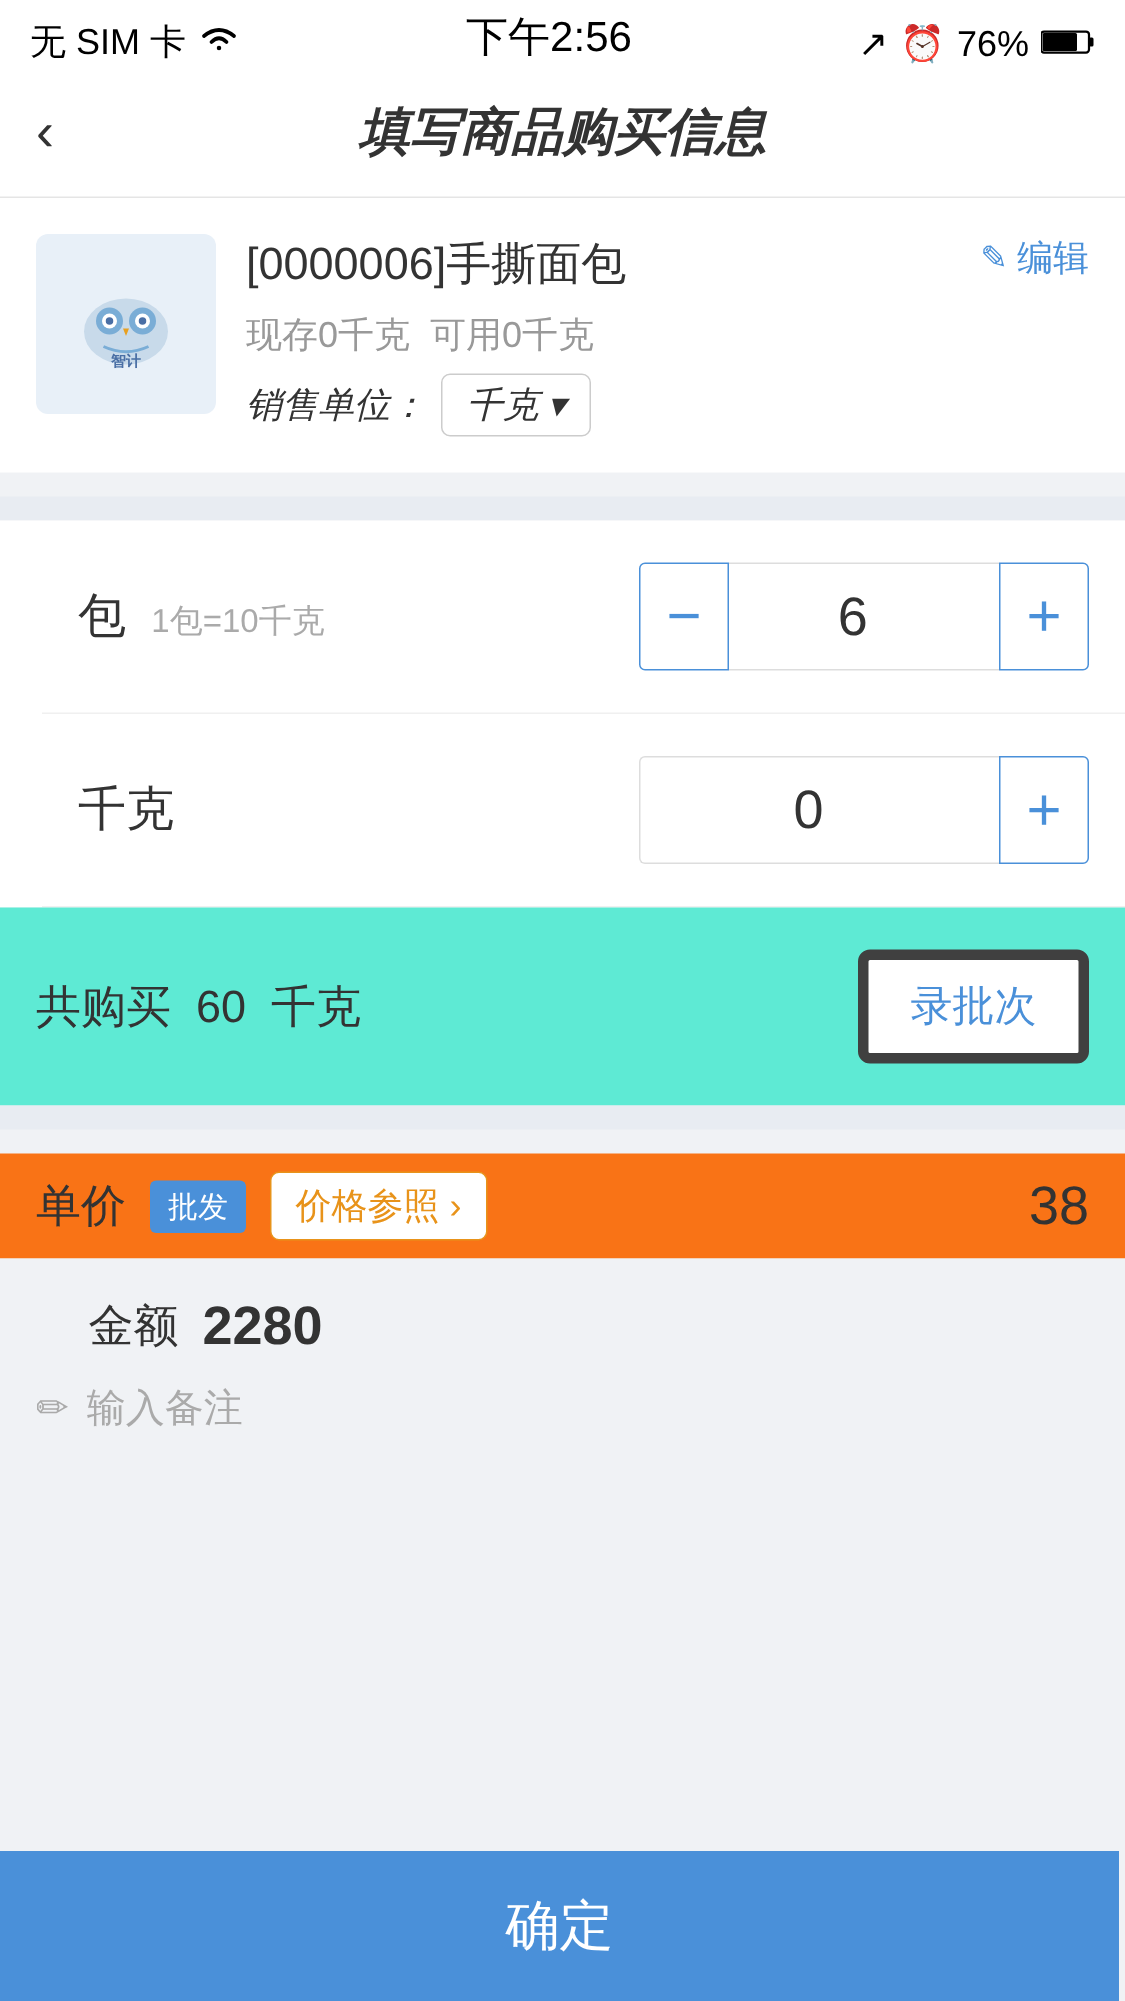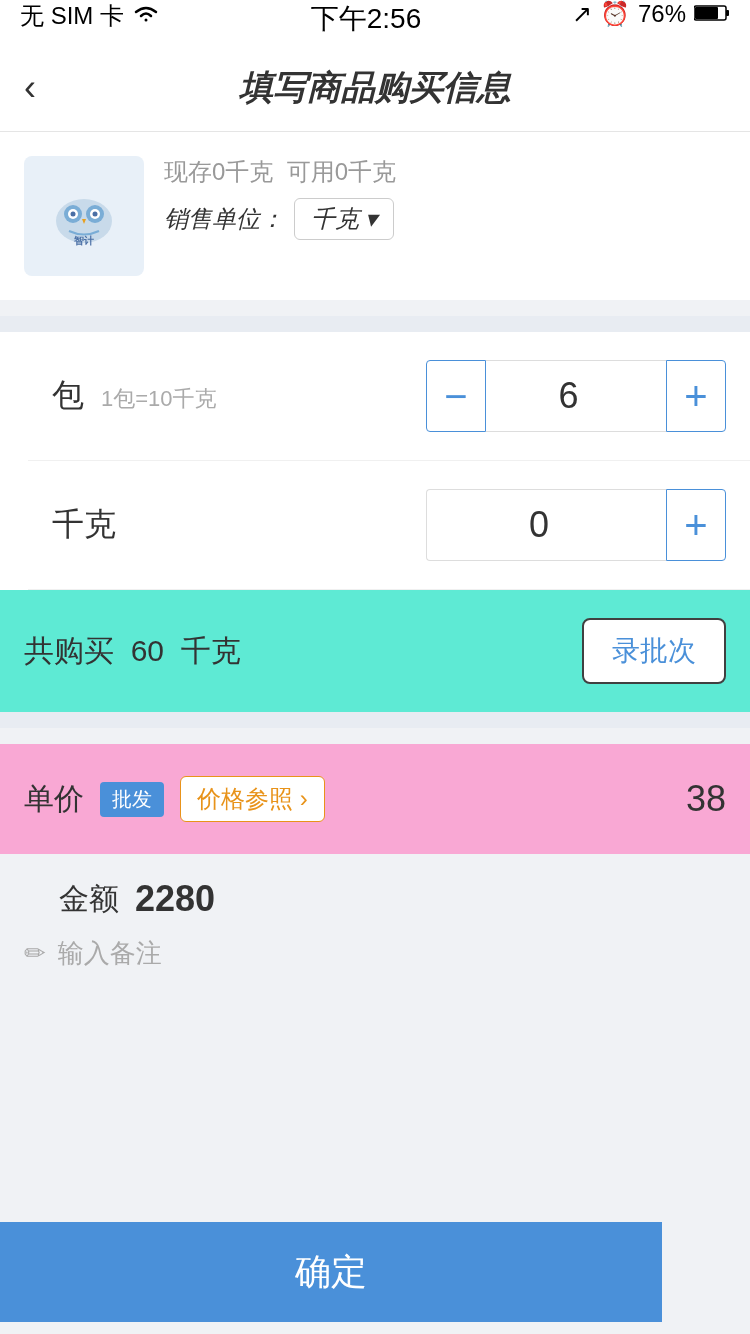--- a/index.html
+++ b/index.html
@@ -12,21 +12,21 @@
       position: relative;
       overflow-x: hidden;
     }
 
     
     .status-bar {
       width: 750px;
       height: 44px;
       background: #fff;
       display: flex;
-      align-items: flex-start;
+      align-items: flex-end;
       justify-content: space-between;
       padding: 0 20px;
       font-size: 24px;
       color: #000;
     }
     .status-left { display: flex; align-items: center; gap: 8px; }
     .status-center { font-size: 28px; font-weight: 500; }
     .status-right { display: flex; align-items: center; gap: 8px; font-size: 24px; }
 
     
@@ -197,34 +197,34 @@
       padding: 28px 24px;
       display: flex;
       align-items: center;
       justify-content: space-between;
     }
     .total-label {
       font-size: 30px;
       color: #333;
     }
     .batch-btn {
-      border: 2px solid #404040;
+      border: 7px solid #404040;
       border-radius: 8px;
       padding: 12px 28px;
       font-size: 28px;
       color: #4a90d9;
       background: #fff;
       cursor: pointer;
     }
 
     
     .price-section {
-      background: #f9a8d4;
+      background: #f97316;
       margin-top: 16px;
-      padding: 32px 24px;
+      padding: 12px 24px;
     }
     .price-row {
       display: flex;
       align-items: center;
       gap: 16px;
     }
     .price-label { font-size: 30px; color: #333; }
     .batch-tag {
       background: #4a90d9;
       color: #fff;
@@ -271,23 +271,23 @@
     
     .empty-area {
       background: #f0f2f5;
       flex: 1;
       min-height: 300px;
     }
 
     
     .confirm-btn {
       position: fixed;
-      bottom: 12px;
+      bottom: 0;
       left: 0;
-      width: 662px;
+      width: 746px;
       height: 100px;
       background: #4a90d9;
       color: #fff;
       font-size: 36px;
       font-weight: 500;
       border: none;
       cursor: pointer;
       display: flex;
       align-items: center;
       justify-content: center;
@@ -344,20 +344,29 @@
         <circle cx="24" cy="28" r="5" fill="#fff"></circle>
         <circle cx="46" cy="28" r="5" fill="#fff"></circle>
         <circle cx="24" cy="28" r="2.5" fill="#4a6fa5"></circle>
         <circle cx="46" cy="28" r="2.5" fill="#4a6fa5"></circle>
         <polygon points="33,33 37,33 35,38" fill="#e8a020"></polygon>
         <path d="M20,45 Q35,52 50,45" stroke="#7aadd6" stroke-width="2" fill="none"></path>
         <text x="50%" y="58" text-anchor="middle" font-size="10" fill="#4a6fa5" font-weight="bold">智计</text>
       </svg>
     </div>
     <div class="product-info">
+      <div style="display:flex; justify-content:space-between; align-items:flex-start;">
+        <div class="product-name">
+          <span>[0000006]</span><span>手撕面包</span>
+        </div>
+        <div class="edit-btn">
+          <span class="edit-icon">✎</span>
+          <span>编辑</span>
+        </div>
+      </div>
       <div class="product-stock">
         <span>现存0千克</span>&nbsp;&nbsp;<span>可用0千克</span>
       </div>
       <div class="product-unit">
         <span>销售单位：</span>
         <div class="unit-select">
           <span>千克</span>
           <span>▾</span>
         </div>
       </div>

